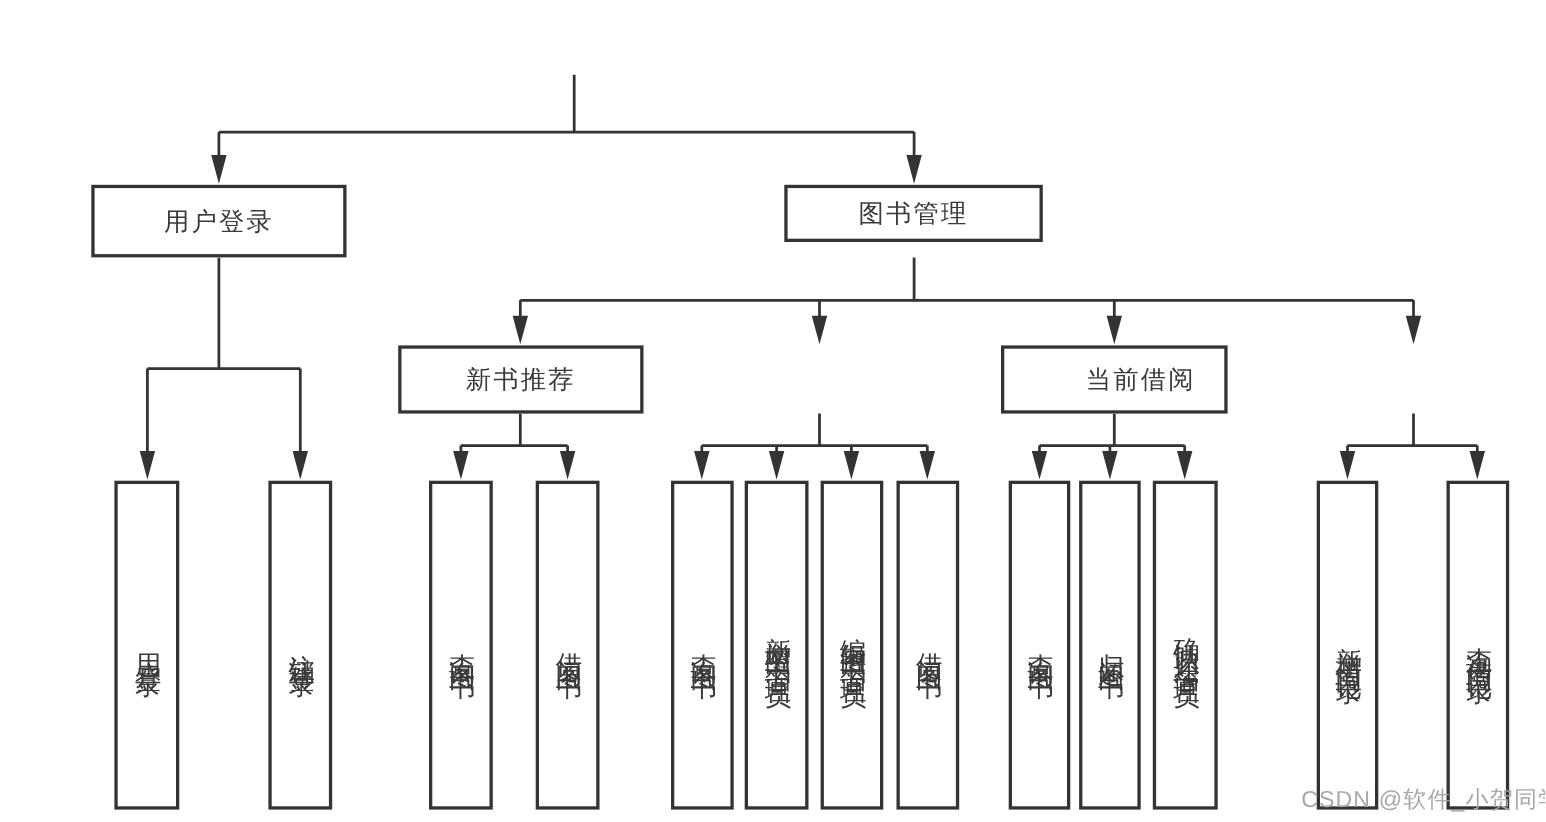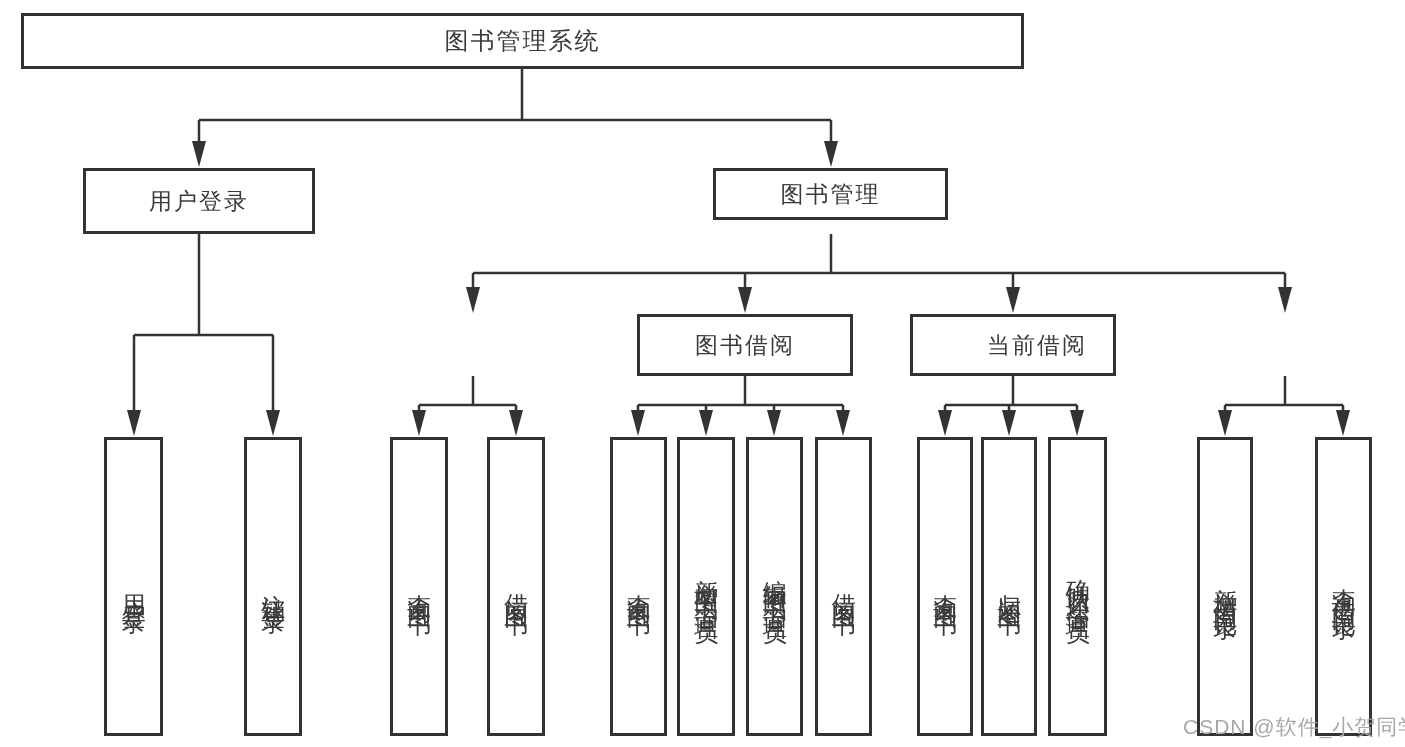--- a/index.html
+++ b/index.html
@@ -85,26 +85,25 @@
       <polygon points="774,436 767,410 781,410"></polygon>
       <polygon points="843,436 836,410 850,410"></polygon>
       <polygon points="945,436 938,410 952,410"></polygon>
       <polygon points="1009,436 1002,410 1016,410"></polygon>
       <polygon points="1077,436 1070,410 1084,410"></polygon>
       <polygon points="1225,436 1218,410 1232,410"></polygon>
       <polygon points="1343,436 1336,410 1350,410"></polygon>
     </g>
   </svg>
 
-  <div class="hnode" style="left:21px;top:13px;width:1003px;height:56px;font-size:24px;">图书管理系统</div>
 
   <div class="hnode" style="left:83px;top:168px;width:232px;height:66px;">用户登录</div>
   <div class="hnode" style="left:713px;top:168px;width:235px;height:52px;">图书管理</div>
 
-  <div class="hnode" style="left:637px;top:314px;width:216px;height:62px;">图书借阅</div>
+  <div class="hnode" style="left:362px;top:314px;width:223px;height:62px;">新书推荐</div>
   <div class="hnode" style="left:910px;top:314px;width:206px;height:62px;padding-left:48px;">当前借阅</div>
 
   <div class="vnode" style="left:104px;width:59px;">
     <span>用户登录</span>
   </div>
   <div class="vnode" style="left:244px;width:58px;">
     <span>注销登录</span>
   </div>
 
   <div class="vnode" style="left:390px;width:58px;">

